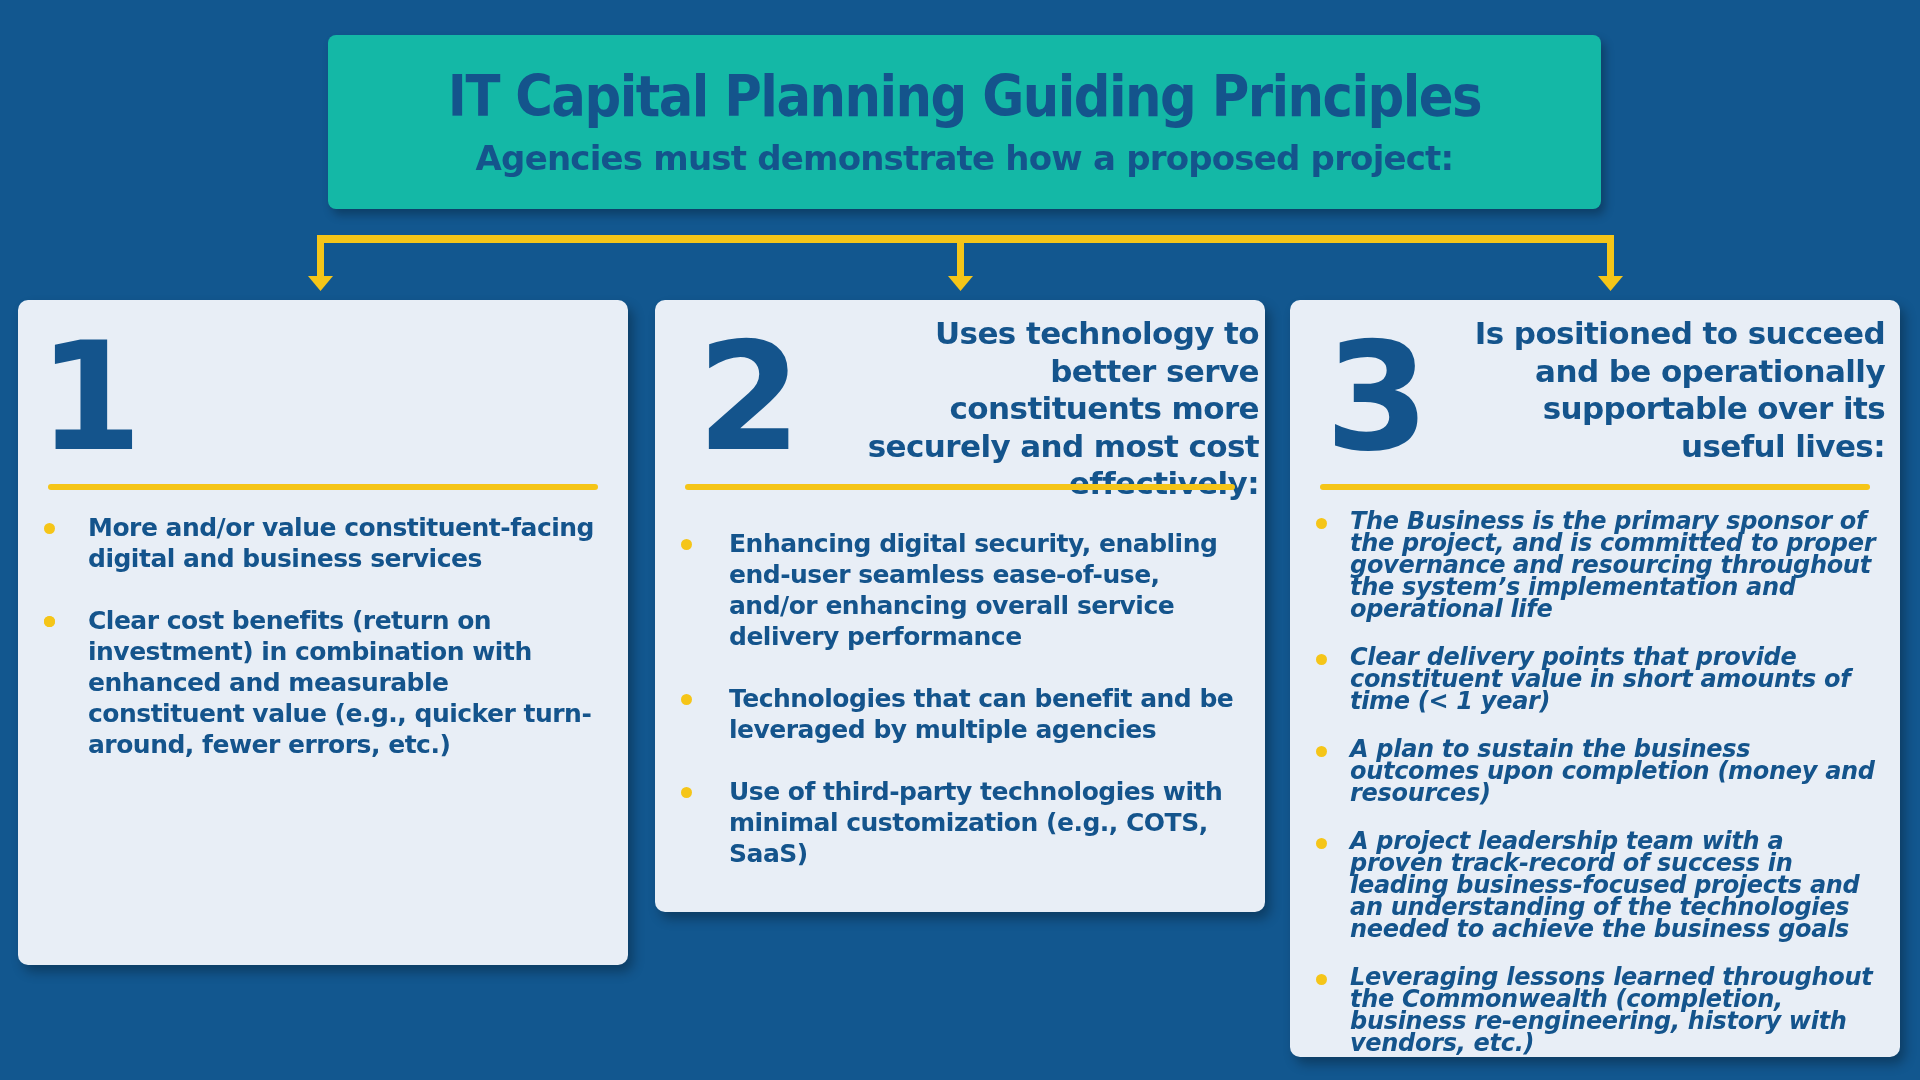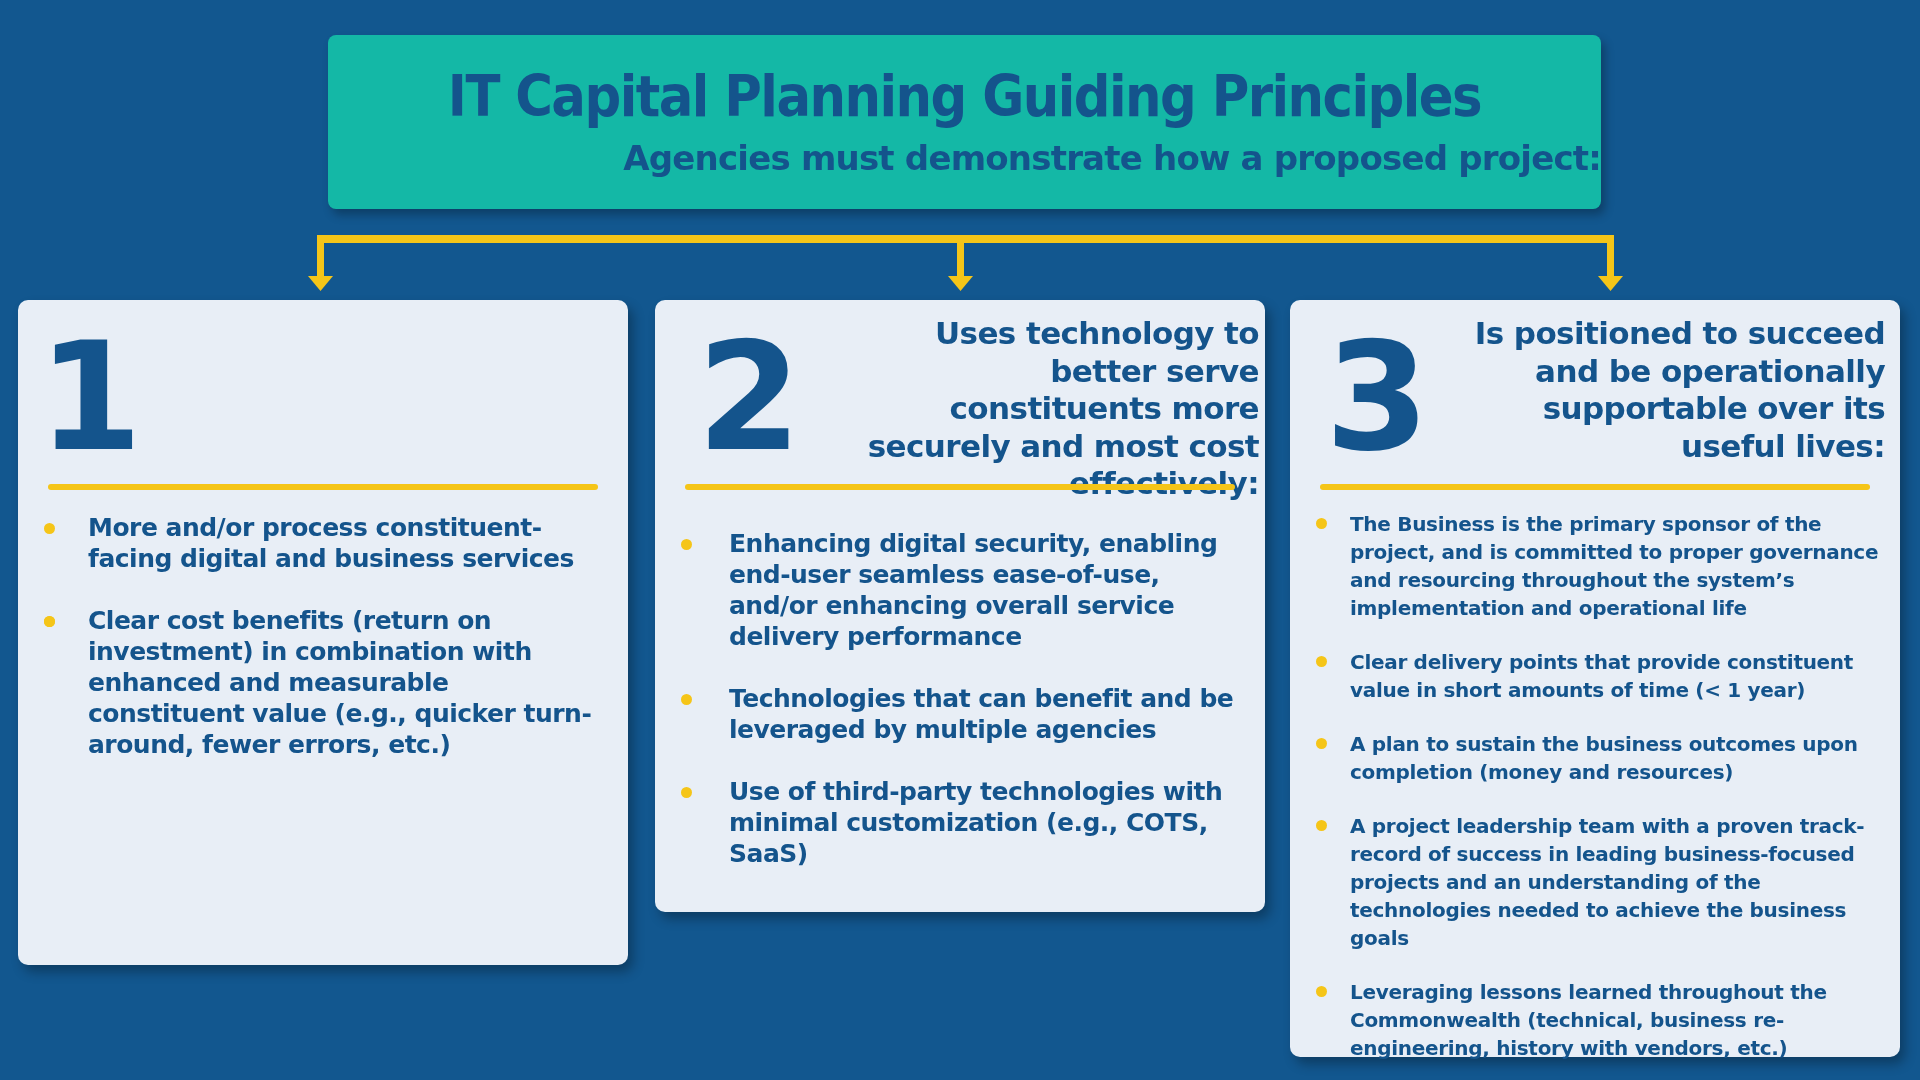--- a/index.html
+++ b/index.html
@@ -17,21 +17,21 @@
     text-align: center;
   }
   .header-title {
     position: absolute; left: 0; right: 0; top: 28px;
     font-size: 57px; font-weight: bold; letter-spacing: -1.5px;
     font-family: "DejaVu Sans Condensed", "DejaVu Sans", sans-serif;
     font-stretch: condensed;
   }
   .header-sub {
     position: absolute; left: 0; right: 0; top: 103px;
-    font-size: 34px; font-weight: bold; letter-spacing: -0.8px; text-align: right;
+    font-size: 34px; font-weight: bold; letter-spacing: -0.8px;
   }
   .connector { position: absolute; left: 0; top: 0; width: 1920px; height: 300px; pointer-events: none; }
   .card {
     position: absolute; top: 300px;
     background: #e8eef6; border-radius: 10px;
     box-shadow: 5px 7px 12px rgba(0,0,0,0.3);
   }
   .card-1 { left: 18px; width: 610px; height: 665px; }
   .card-2 { left: 655px; width: 610px; height: 612px; }
   .card-3 { left: 1290px; width: 610px; height: 757px; }
@@ -58,21 +58,21 @@
   .bullet { position: relative; padding-left: 44px; font-weight: bold; }
   .bullet .dot {
     position: absolute; left: 0; width: 11px; height: 11px; border-radius: 50%;
     background: #f5c518;
   }
   .card-1 .bullet, .card-2 .bullet { font-size: 25px; line-height: 31px; letter-spacing: -0.5px; margin-bottom: 31px; }
   .card-1 .bullet .dot, .card-2 .bullet .dot { top: 11px; }
   .card-2 .bullets { left: 26px; top: 210px; }
   .card-2 .bullet { padding-left: 48px; margin-top: 18px; }
   .card-3 .bullets { top: 210px; }
-  .card-3 .bullet { font-size: 20px; line-height: 28px; letter-spacing: -0.3px; margin-bottom: 26px; padding-left: 34px; }
+  .card-3 .bullet { font-size: 24px; line-height: 22px; letter-spacing: -0.3px; margin-bottom: 26px; padding-left: 34px; font-style: italic; }
   .card-3 .bullet .dot { top: 8px; }
 </style>
 </head>
 <body>
 
 <div class="header-box">
   <div class="header-title">IT Capital Planning Guiding Principles</div>
   <div class="header-sub">Agencies must demonstrate how a proposed project:</div>
 </div>
 
@@ -85,21 +85,21 @@
     <polygon points="948,276 973,276 960.5,291"></polygon>
     <rect x="1607" y="235" width="7" height="42"></rect>
     <polygon points="1598,276 1623,276 1610.5,291"></polygon>
   </g>
 </svg>
 
 <div class="card card-1">
   <div class="num">1</div>
   <div class="divider"></div>
   <ul class="bullets">
-    <li class="bullet"><span class="dot"></span><span>More and/or process constituent-facing digital and business services</span></li>
+    <li class="bullet"><span class="dot"></span><span>More and/or value constituent-facing digital and business services</span></li>
     <li class="bullet"><span class="dot"></span></li>
     <li class="bullet"><span class="dot"></span><span>Clear cost benefits (return on investment) in combination with enhanced and measurable constituent value (e.g., quicker turn-around, fewer errors, etc.)</span></li>
   </ul>
 </div>
 
 <div class="card card-2">
   <div class="num">2</div>
   <div class="card-head">Uses technology to better serve constituents more securely and most cost effectively:</div>
   <div class="divider"></div>
   <ul class="bullets">
@@ -111,15 +111,15 @@
 
 <div class="card card-3">
   <div class="num">3</div>
   <div class="card-head">Is positioned to succeed and be operationally supportable over its useful lives:</div>
   <div class="divider"></div>
   <ul class="bullets">
     <li class="bullet"><span class="dot"></span><span>The Business is the primary sponsor of the project, and is committed to proper governance and resourcing throughout the system’s implementation and operational life</span></li>
     <li class="bullet"><span class="dot"></span><span>Clear delivery points that provide constituent value in short amounts of time (&lt; 1 year)</span></li>
     <li class="bullet"><span class="dot"></span><span>A plan to sustain the business outcomes upon completion (money and resources)</span></li>
     <li class="bullet"><span class="dot"></span><span>A project leadership team with a proven track-record of success in leading business-focused projects and an understanding of the technologies needed to achieve the business goals</span></li>
-    <li class="bullet"><span class="dot"></span><span>Leveraging lessons learned throughout the Commonwealth (technical, business re-engineering, history with vendors, etc.)</span></li>
+    <li class="bullet"><span class="dot"></span><span>Leveraging lessons learned throughout the Commonwealth (completion, business re-engineering, history with vendors, etc.)</span></li>
   </ul>
 </div>
 
 </body></html>

